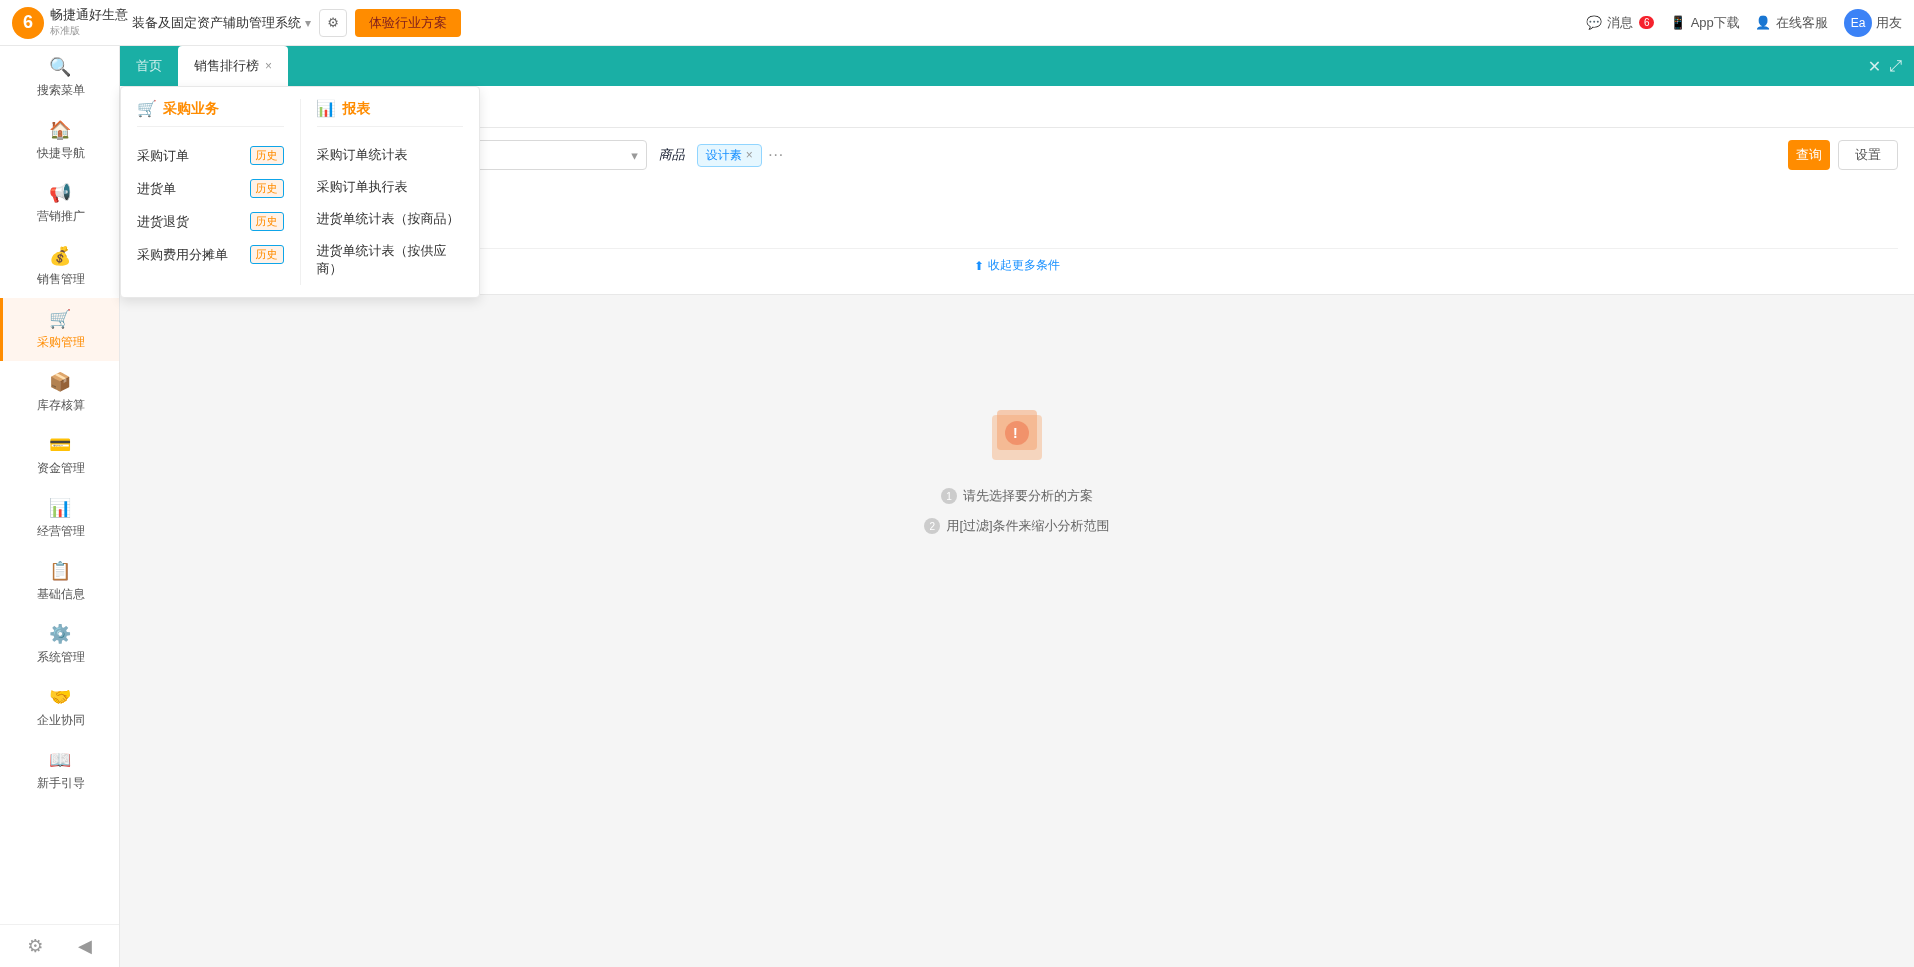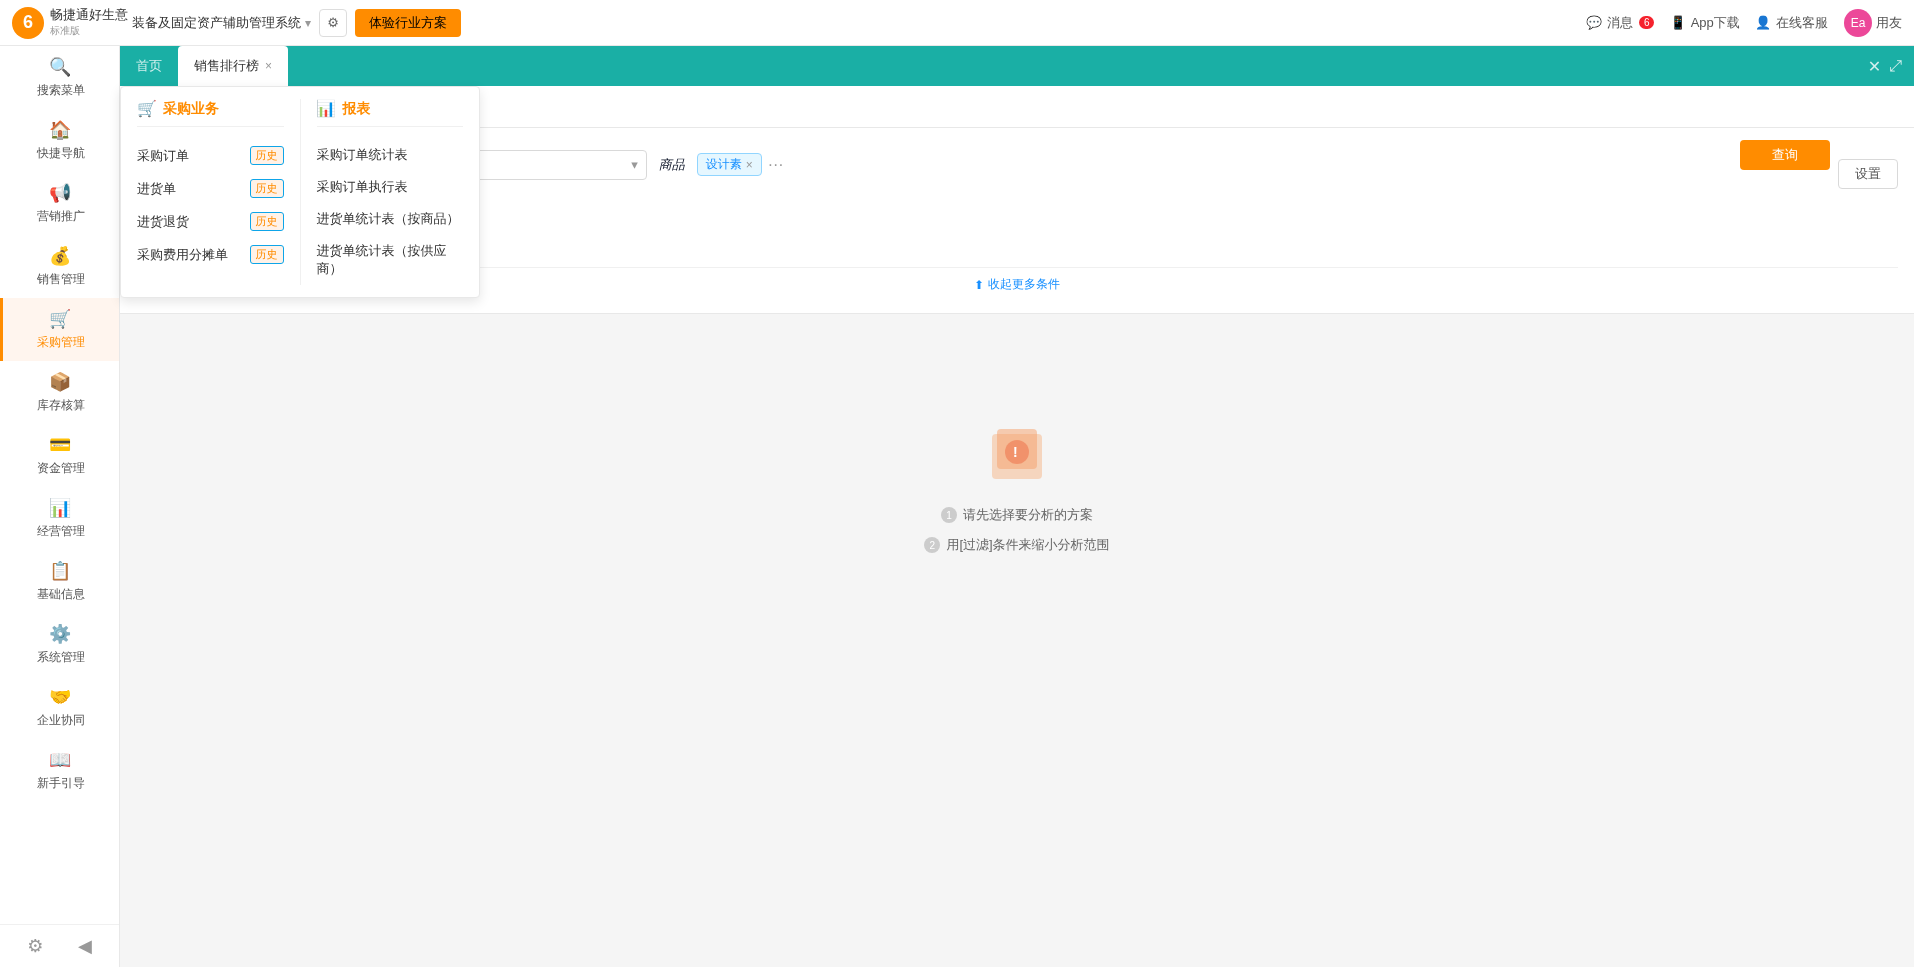--- a/index.html
+++ b/index.html
@@ -44,39 +44,39 @@
     .gear-btn {
       width: 28px; height: 28px;
       border: 1px solid #ddd;
       border-radius: 4px;
       display: flex; align-items: center; justify-content: center;
       color: #666; cursor: pointer; background: #fff;
       margin-right: 8px;
     }
     .industry-btn {
       background: #ff8c00;
-      color: #000000;
+      color: #7f1d1d;
       border: none;
       border-radius: 4px;
       padding: 5px 14px;
       font-size: 13px;
       cursor: pointer;
     }
     .header-right {
       display: flex; align-items: center; gap: 16px; margin-left: auto;
     }
     .header-action {
       display: flex; align-items: center; gap: 4px; color: #555; cursor: pointer; font-size: 13px;
     }
     .badge {
       background: #f5222d; color: #fff; border-radius: 10px;
       font-size: 10px; padding: 1px 5px; margin-left: 2px;
     }
     .avatar-circle {
-      width: 28px; height: 28px; border-radius: 50%; background: #ec4899;
+      width: 28px; height: 28px; border-radius: 50%; background: #3b82f6;
       display: flex; align-items: center; justify-content: center;
       color: #fff; font-size: 12px;
     }
 
     
     .sidebar {
       position: fixed;
       top: 46px; left: 0; bottom: 0;
       width: 120px;
       background: #fff;
@@ -200,25 +200,25 @@
     .date-link.active { color: #ff8c00; }
     .filter-select {
       border: 1px solid #d9d9d9; border-radius: 4px;
       padding: 4px 8px; font-size: 13px; height: 30px;
       background: #fff; min-width: 150px; cursor: pointer;
       display: flex; align-items: center; justify-content: space-between;
     }
     .filter-dots { color: #999; cursor: pointer; font-size: 16px; }
     .query-btn {
       background: #ff8c00; color: #fff; border: none; border-radius: 4px;
-      padding: 5px 32px; font-size: 13px; cursor: pointer; height: 30px;
+      padding: 5px 8px; font-size: 13px; cursor: pointer; height: 30px;
     }
     .settings-btn {
       background: #fff; color: #555; border: 1px solid #d9d9d9; border-radius: 4px;
-      padding: 0 16px; font-size: 13px; cursor: pointer; height: 30px; margin-top: 19px;
+      padding: 0 16px; font-size: 13px; cursor: pointer; height: 30px;
     }
     .collapse-bar {
       display: flex; align-items: center; justify-content: center;
       padding: 8px;
       color: #1890ff; cursor: pointer; font-size: 12px; gap: 4px;
       border-top: 1px solid #f0f0f0;
     }
 
     
     .empty-state {

